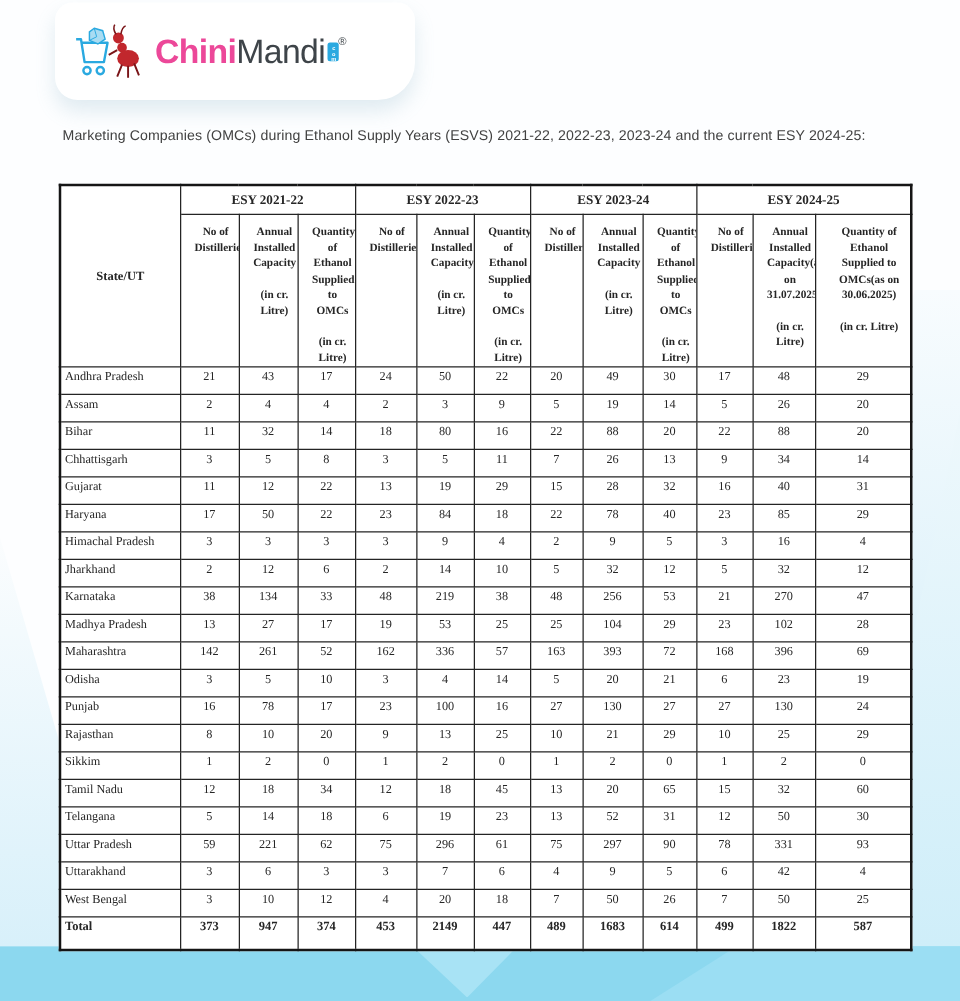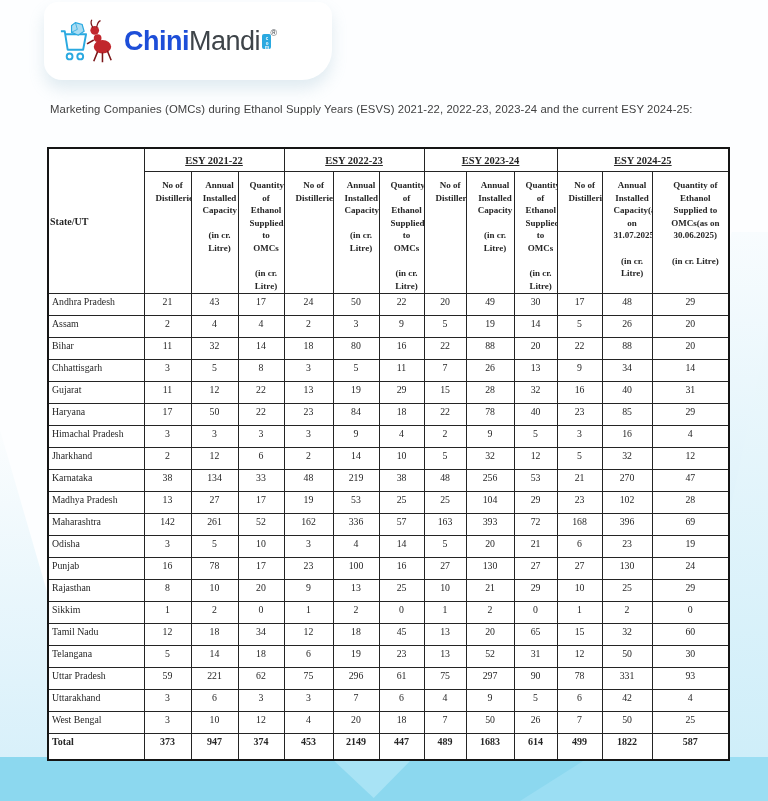--- a/index.html
+++ b/index.html
@@ -36,43 +36,43 @@
   }
   
   .logo-card{
     position:absolute;left:44px;top:2px;width:288px;height:78px;background:#ffffff;
     border-radius:14px 14px 30px 18px;
     box-shadow:0 9px 16px rgba(110,160,185,.20);
     display:flex;align-items:center;padding-left:14px;box-sizing:border-box;
   }
   .logo-card svg{display:block;}
   .brand{margin-left:8px;font-size:27px;letter-spacing:-.5px;white-space:nowrap;display:flex;align-items:center;}
-  .brand .chini{color:#1d4ed8;font-weight:700;}
+  .brand .chini{color:#ec4899;font-weight:700;}
   .brand .mandi{color:#3e4449;font-weight:500;}
   .brand .combadge{
     display:inline-block;background:#2aa9e0;color:#fff;margin-left:2px;
     writing-mode:vertical-rl;text-orientation:upright;
     font-size:4.5px;font-weight:700;line-height:1;padding:2px 2px;border-radius:2px;height:11px;
   }
   .brand .reg{color:#3e4449;font-size:9px;align-self:flex-start;margin-top:2px;}
   
   .intro{
     position:absolute;left:50px;top:101px;width:705px;
     color:#414141;font-size:11.3px;line-height:1.48;letter-spacing:.1px;
   }
   
   table.ethanol{
     position:absolute;left:47px;top:147px;width:681px;
     border-collapse:collapse;table-layout:fixed;background:#fff;
     font-family:"Liberation Serif","DejaVu Serif",serif;color:#262626;
     border:2px solid #151515;
   }
   table.ethanol th,table.ethanol td{border:1px solid #242424;overflow:hidden;}
-  th.year{font-size:10.5px;font-weight:700;height:20px;text-align:center;text-decoration:underline;}
-  th.corner{font-size:10px;font-weight:700;text-align:left;vertical-align:middle;}
+  th.year{font-size:10.5px;font-weight:700;height:20px;text-align:center;}
+  th.corner{font-size:10px;font-weight:700;text-align:center;vertical-align:middle;}
   th.sub{
     font-size:9px;font-weight:700;text-align:center;vertical-align:top;
     padding-top:7px;height:110px;white-space:pre-line;line-height:1.4;padding-left:11px;
   }
   tr.data{height:22px;margin-left:36px;}
   td.state{font-size:9.8px;text-align:left;vertical-align:top;padding:2px 0 0 3px;}
   td.num{font-size:9.8px;text-align:center;vertical-align:top;padding-top:2px;}
   tr.total{height:26px;}
   tr.total td{font-weight:700;font-size:10px;}
 </style>

